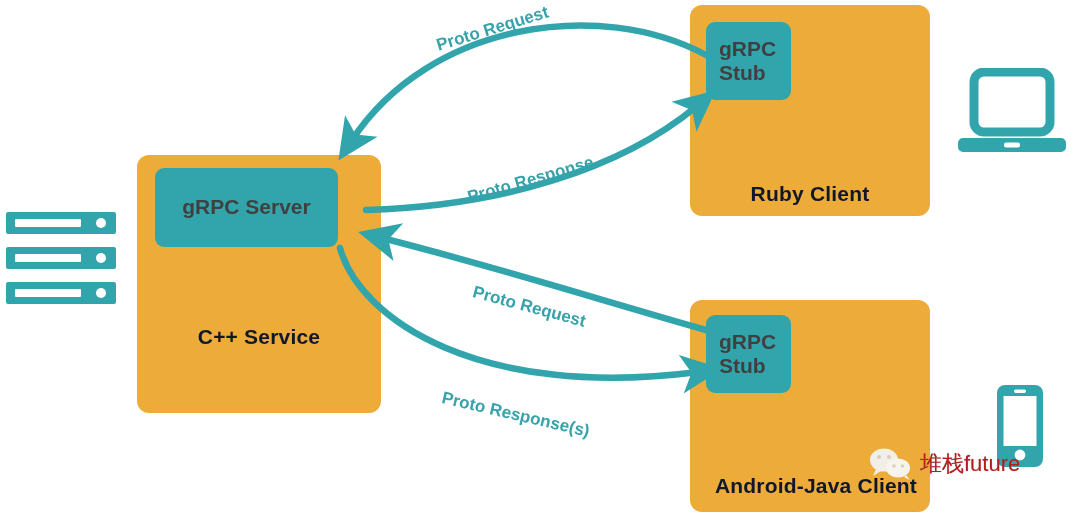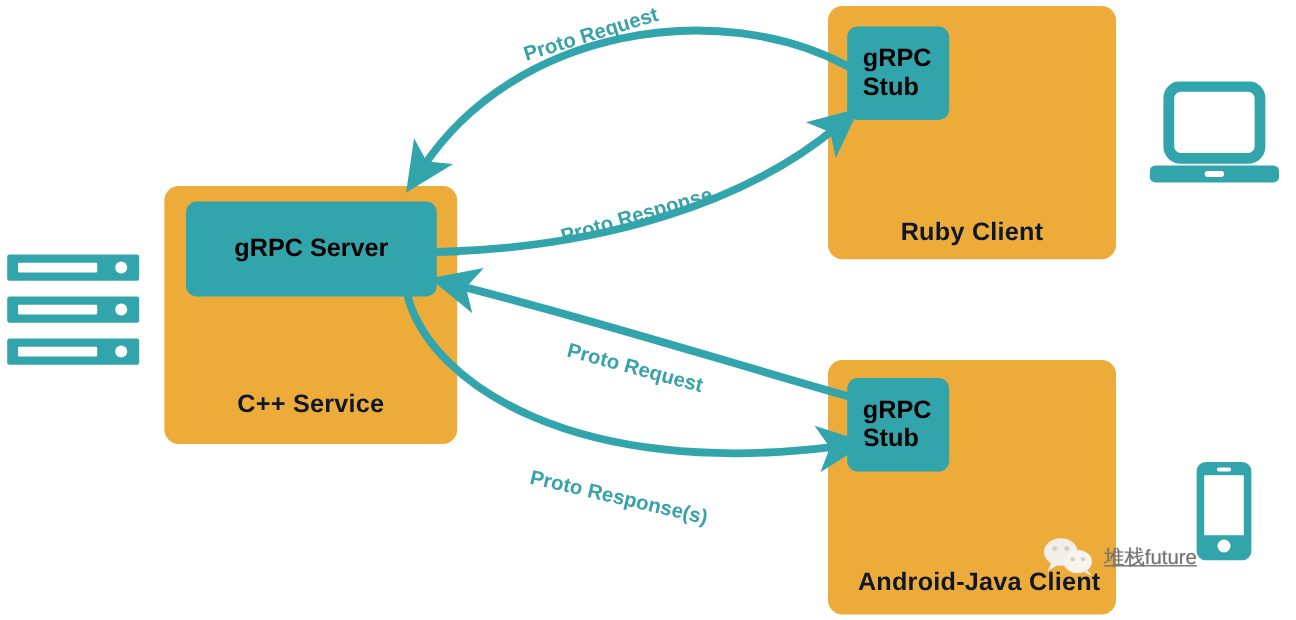--- a/index.html
+++ b/index.html
@@ -37,21 +37,21 @@
 
   
   .teal-box {
     position: absolute;
     background: #32A5AC;
     border-radius: 9px;
     box-sizing: border-box;
     display: flex;
     align-items: center;
     justify-content: center;
-    color: #000000;
+    color: #404040;
     font-size: 21px;
     font-weight: bold;
     text-align: center;
     line-height: 1.16;
   }
   .teal-box.stub {
     flex-direction: column;
     align-items: flex-start;
     justify-content: center;
     padding-left: 13px;
@@ -122,46 +122,45 @@
   #watermark {
     position: absolute;
     left: 868px;
     top: 447px;
     height: 34px;
     display: flex;
     align-items: center;
     gap: 6px;
   }
   #watermark-text {
-    font-size: 17px;
-    color: #737373;
+    font-size: 22px;
+    color: #b91c1c;
     text-shadow: 0 0 1px rgba(120,120,120,0.55);
     white-space: nowrap;
     font-family: "Liberation Sans", sans-serif;
-    text-decoration: underline;
   }
 </style>
 </head>
 <body>
 
 <div id="canvas">
 
-  <div class="panel" style="left:137px; top:155px; width:244px; height:215px;">
+  <div class="panel" style="left:137px; top:155px; width:244px; height:258px;">
     <div class="panel-label" style="top:170px;">C++ Service</div>
   </div>
 
   <div class="panel" style="left:690px; top:5px; width:240px; height:211px;">
     <div class="panel-label" style="top:177px;">Ruby Client</div>
   </div>
 
   <div class="panel" style="left:690px; top:300px; width:240px; height:212px;">
     <div class="panel-label" style="top:174px;padding-left:12px;">Android-Java Client</div>
   </div>
 
-  <div class="teal-box" style="left:155px; top:168px; width:209px; height:79px;">
+  <div class="teal-box" style="left:155px; top:168px; width:183px; height:79px;">
     <span>gRPC Server</span>
   </div>
 
   <div class="teal-box stub" style="left:706px; top:22px; width:85px; height:78px;">
     <span>gRPC</span>
     <span>Stub</span>
   </div>
 
   <div class="teal-box stub" style="left:706px; top:315px; width:85px; height:78px;">
     <span>gRPC</span>

